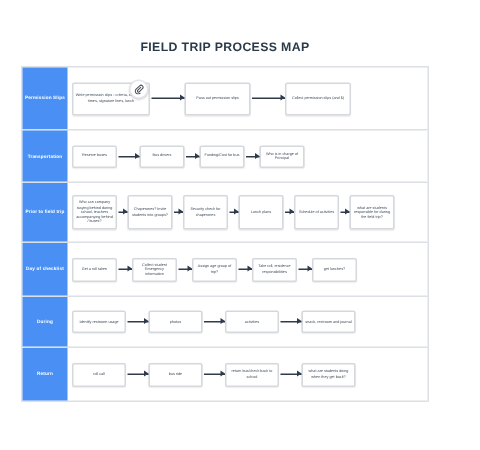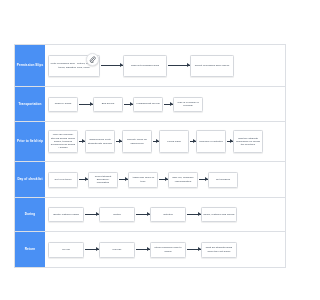--- a/index.html
+++ b/index.html
@@ -147,20 +147,21 @@
     justify-content: center;
     z-index: 5;
   }
   #clip-badge svg { display: block; }
 </style>
 </head>
 <body>
 
 <div id="canvas">
 
+  <div id="title">FIELD TRIP PROCESS MAP</div>
 
   <div id="lanes">
 
     <div class="lane lane-1">
       <div class="lane-label">Permission Slips</div>
       <div class="lane-body">
         <div class="flow">
           <div class="node w-lg">Write permission slips - criteria, cost, date, times, signature lines, lunch</div>
           <div class="arrow a-lg"></div>
           <div class="node w-md">Pass out permission slips</div>

